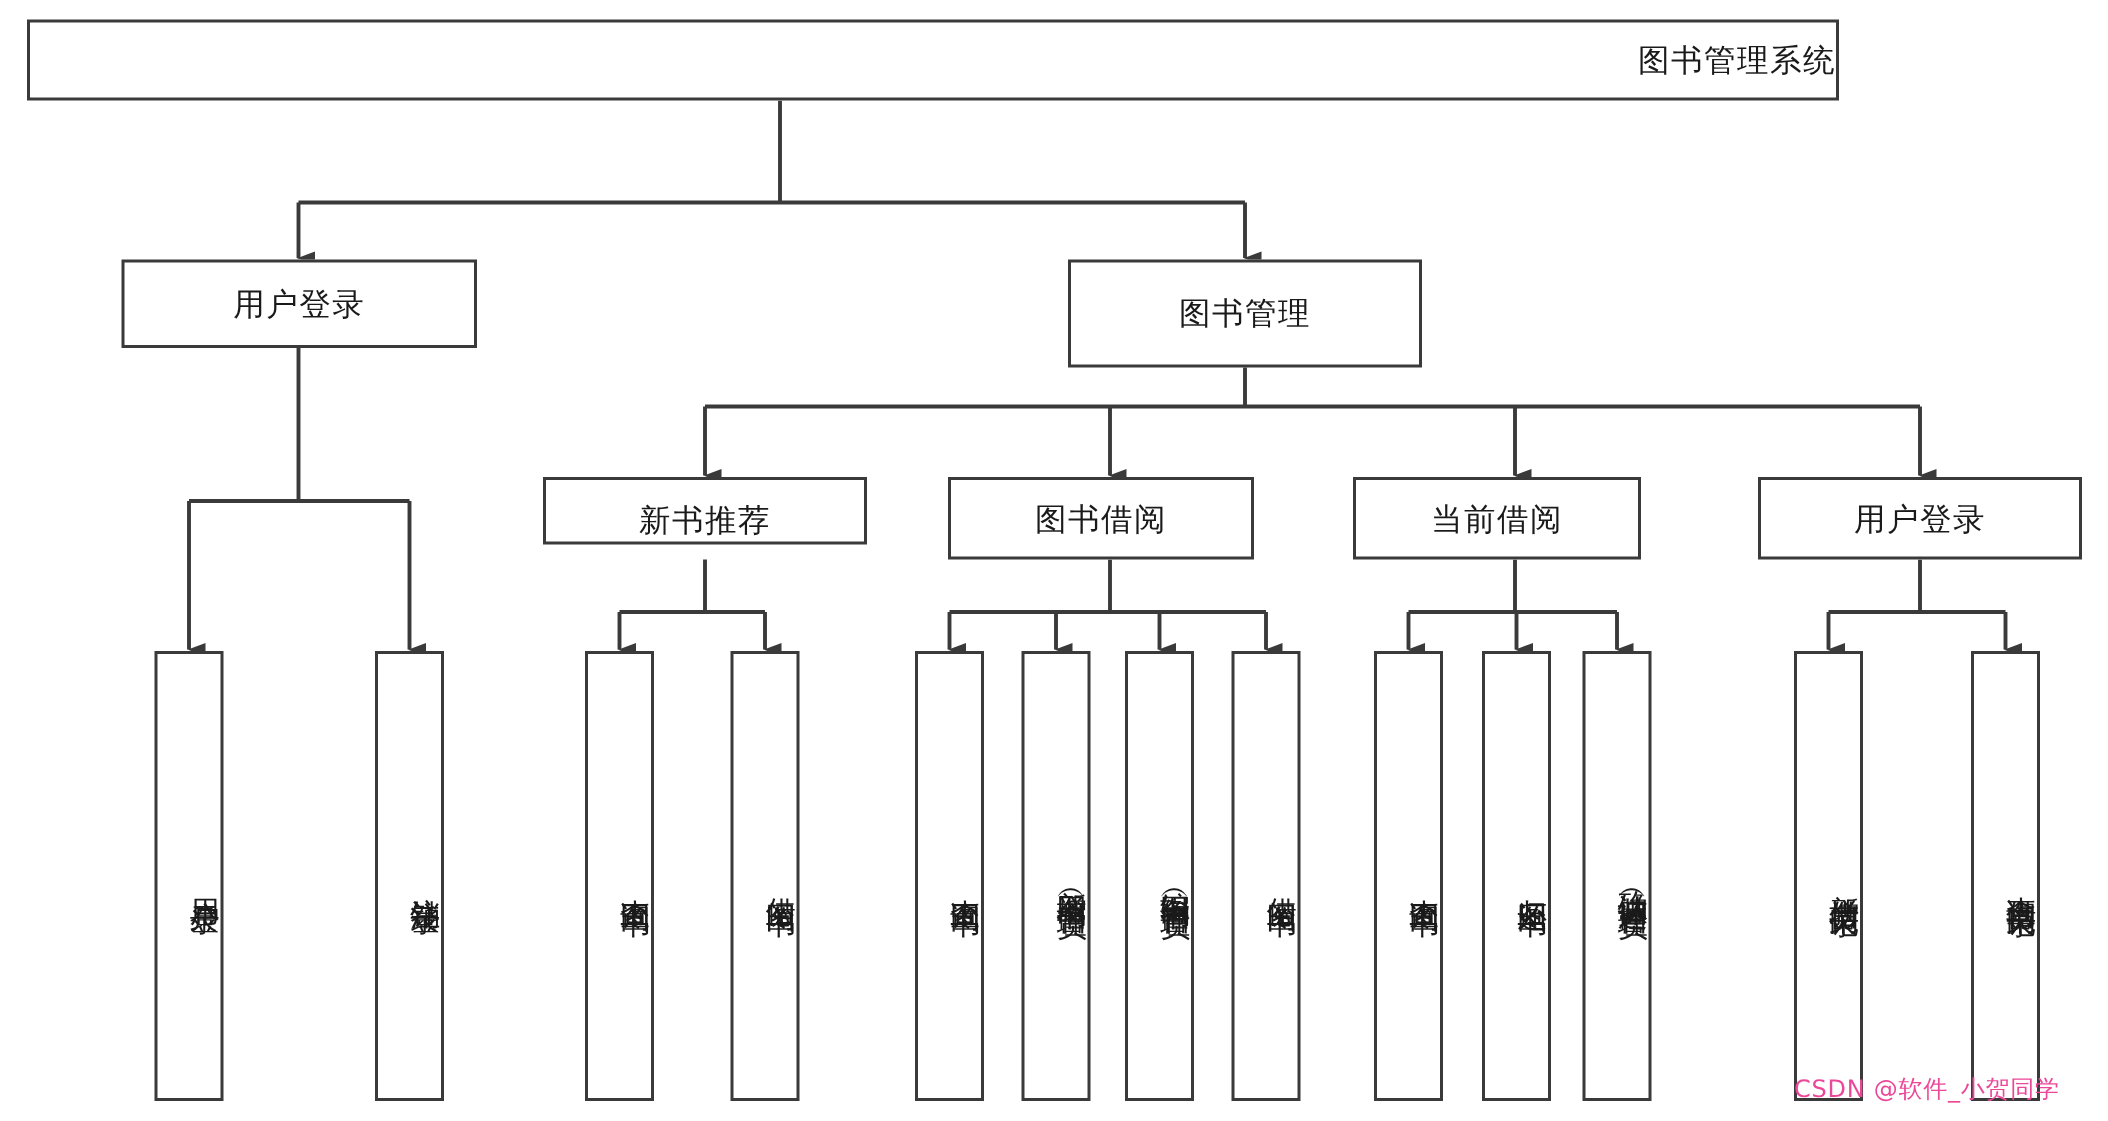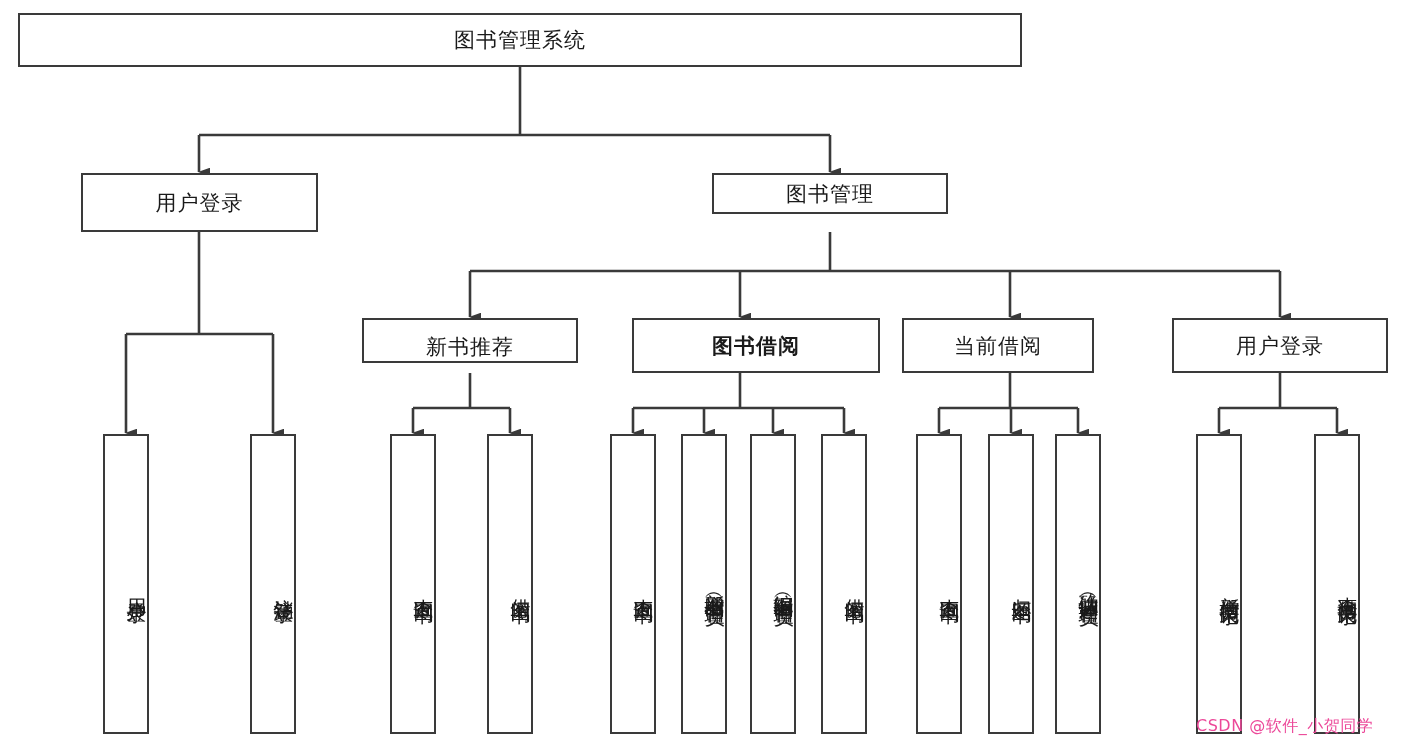--- a/index.html
+++ b/index.html
@@ -106,33 +106,33 @@
         <line x1="1011" y1="408" x2="1011" y2="433" marker-end="url(#arrowhead)"></line>
         <line x1="1078" y1="408" x2="1078" y2="433" marker-end="url(#arrowhead)"></line>
         <line x1="1280" y1="373" x2="1280" y2="408"></line>
         <line x1="1219" y1="408" x2="1337" y2="408"></line>
         <line x1="1219" y1="408" x2="1219" y2="433" marker-end="url(#arrowhead)"></line>
         <line x1="1337" y1="408" x2="1337" y2="433" marker-end="url(#arrowhead)"></line>
       </g>
   </svg>
 
   <div id="nodes-layer">
-      <div class="node horizontal" style="left: 18px; top: 13px; width: 1004px; height: 54px;">
+      <div class="node horizontal" style="left: 18px; top: 13px; width: 1208px; height: 54px; justify-content: flex-end;">
         <span class="label">图书管理系统</span>
       </div>
       <div class="node horizontal" style="left: 81px; top: 173px; width: 237px; height: 59px;">
         <span class="label">用户登录</span>
       </div>
-      <div class="node horizontal" style="left: 712px; top: 173px; width: 236px; height: 41px;">
+      <div class="node horizontal" style="left: 712px; top: 173px; width: 236px; height: 72px;">
         <span class="label">图书管理</span>
       </div>
       <div class="node horizontal" style="left: 362px; top: 318px; width: 216px; height: 45px; align-items: flex-end;">
         <span class="label">新书推荐</span>
       </div>
-      <div class="node horizontal" style="left: 632px; top: 318px; width: 248px; height: 55px; font-weight: bold;">
+      <div class="node horizontal" style="left: 632px; top: 318px; width: 204px; height: 55px;">
         <span class="label">图书借阅</span>
       </div>
       <div class="node horizontal" style="left: 902px; top: 318px; width: 192px; height: 55px;">
         <span class="label">当前借阅</span>
       </div>
       <div class="node horizontal" style="left: 1172px; top: 318px; width: 216px; height: 55px;">
         <span class="label">用户登录</span>
       </div>
       <div class="node vertical" style="left: 103px; top: 434px; width: 46px; height: 300px;">
         <span class="label">用户登录</span>

